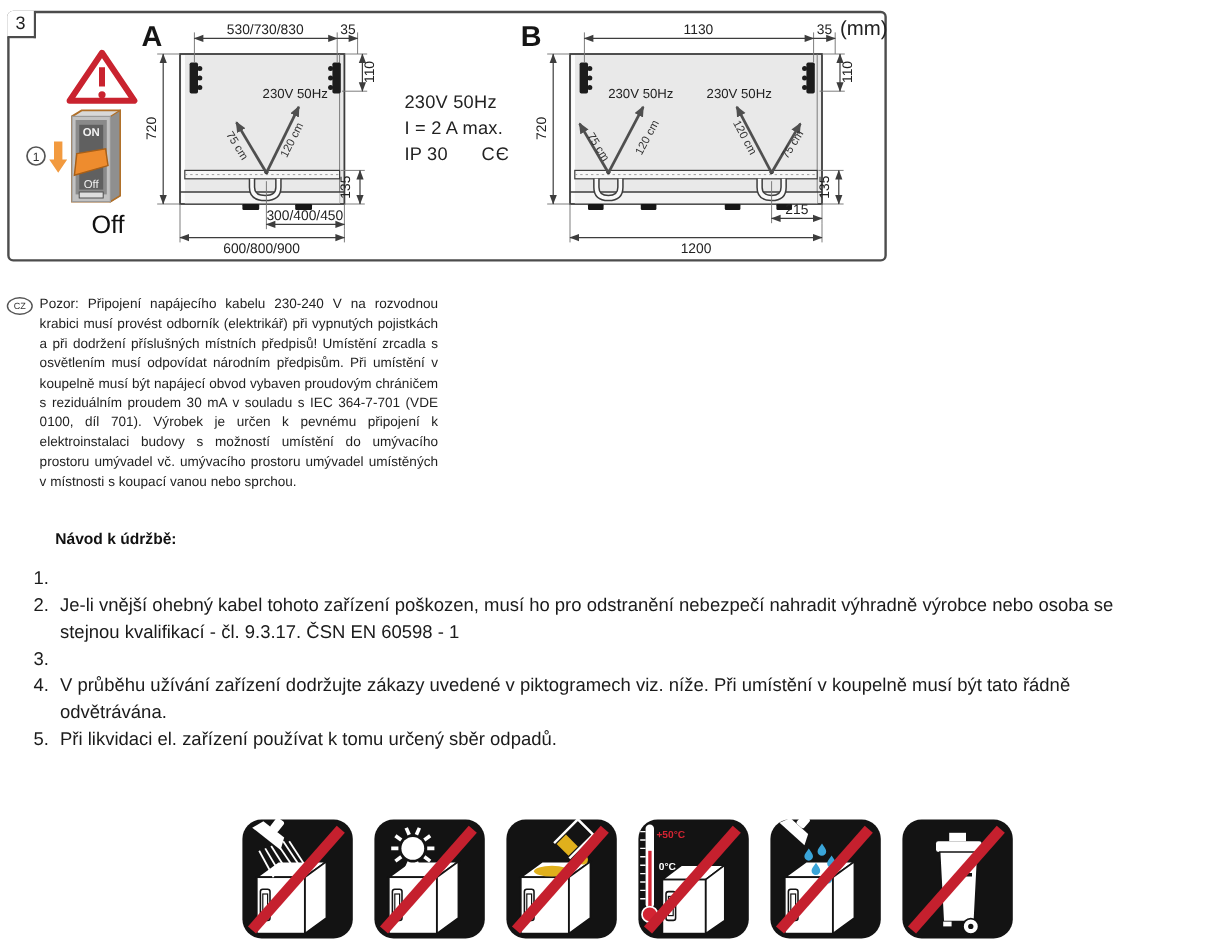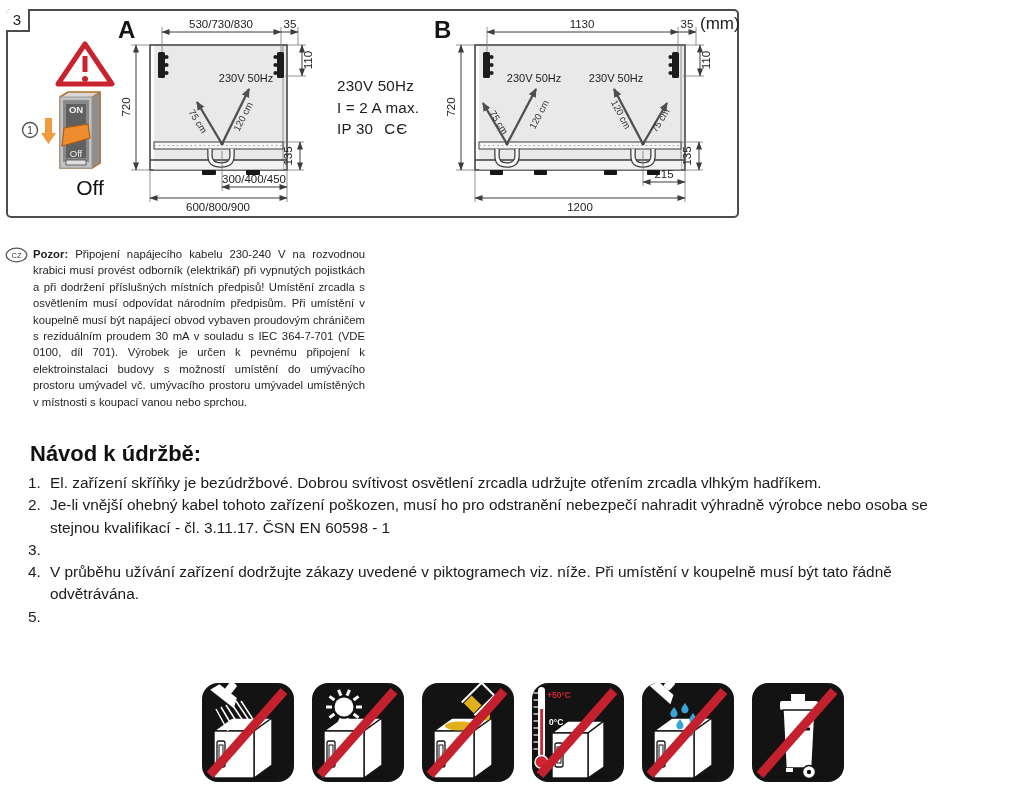--- a/index.html
+++ b/index.html
@@ -4,38 +4,38 @@
 <style>
   html,body{margin:0;padding:0;background:#fff}
   body{width:1020px;height:790px;position:relative;font-family:"Liberation Sans",sans-serif;color:#1a1a1a;overflow:hidden}
   .abs{position:absolute}
   
   .topbox{position:absolute;left:6px;top:9px;width:729px;height:205px;border:2px solid #4c4c4c;border-radius:5px;background:#fff}
   .page-tab{position:absolute;left:-2px;top:-2px;width:22px;height:21px;border-right:2px solid #4c4c4c;border-bottom:2px solid #4c4c4c;border-top-left-radius:5px;background:#fff;display:flex;align-items:center;justify-content:center;font-size:15px;color:#222}
   .units{position:absolute;left:692px;top:3px;font-size:17px;color:#222}
   .offlabel{position:absolute;left:52px;top:165px;width:60px;text-align:center;font-size:21px;color:#111}
   .specs{position:absolute;left:329px;top:64px;font-size:15.2px;line-height:21.5px;color:#222;letter-spacing:.2px}
-  .specs .ce{margin-left:11px;letter-spacing:1px}
+  .specs .ce{margin-left:28px;letter-spacing:1px}
   
   svg text{font-family:"Liberation Sans",sans-serif}
   .dtx{font-size:11.5px;fill:#222}
   .ctx{font-size:9.5px;fill:#333}
   .pw{font-size:11px;fill:#222}
   .big{font-size:24px;font-weight:bold;fill:#151515}
   .mid{text-anchor:middle}
   .ln{stroke:#3d3d3d;stroke-width:1.3;fill:none}
   .dim{stroke:#3d3d3d;stroke-width:1;fill:none}
   .thin{stroke:#777;stroke-width:.8;fill:none}
   .cord{stroke:#4f4f4f;stroke-width:2.3;fill:none}
   
   .notice{position:absolute;left:5px;top:246px;width:360px;display:flex;gap:5px}
   .notice .txt{width:334px;text-align:justify;font-size:11.3px;line-height:16.4px;color:#1f1f1f}
-  .notice b{font-weight:bold}
+  .notice b{font-weight:normal}
   
-  .mtitle{position:absolute;left:30px;top:441px;font-size:22px;font-weight:bold;color:#111}
+  .mtitle{position:absolute;left:46px;top:441px;font-size:13px;font-weight:bold;color:#111}
   .mlist{position:absolute;left:28px;top:472px;width:940px;font-size:15.4px;line-height:22.3px;color:#1b1b1b}
   .mlist .row{display:flex}
   .mlist .num{flex:0 0 22px}
   
   .picto{position:absolute;top:681px;width:96px;height:103px}
 </style>
 </head>
 <body>
 
 <div class="topbox">
@@ -251,35 +251,35 @@
     <b>Pozor:</b>
     <span>Připojení napájecího kabelu 230-240 V na rozvodnou krabici musí provést odborník (elektrikář) při vypnutých pojistkách a při dodržení příslušných místních předpisů! Umístění zrcadla s osvětlením musí odpovídat národním předpisům. Při umístění v koupelně musí být napájecí obvod vybaven proudovým chráničem s reziduálním proudem 30 mA v souladu s IEC 364-7-701 (VDE 0100, díl 701). Výrobek je určen k pevnému připojení k elektroinstalaci budovy s možností umístění do umývacího prostoru umývadel vč. umývacího prostoru umývadel umístěných v místnosti s koupací vanou nebo sprchou.</span>
   </div>
 </div>
 
 <div class="mtitle">Návod k údržbě:</div>
 
 <div class="mlist">
   <div class="row">
     <span class="num">1.</span>
-    <span>El. zařízení skříňky je bezúdržbové. Dobrou svítivost osvětlení zrcadla udržujte otřením zrcadla vlhkým hadříkem.</span>
   </div>
   <div class="row">
     <span class="num">2.</span>
-    <span>Je-li vnější ohebný kabel tohoto zařízení poškozen, musí ho pro odstranění nebezpečí nahradit výhradně výrobce nebo osoba se stejnou kvalifikací - čl. 3.11.17. ČSN EN 60598 - 1</span>
+    <span>Je-li vnější ohebný kabel tohoto zařízení poškozen, musí ho pro odstranění nebezpečí nahradit výhradně výrobce nebo osoba se stejnou kvalifikací - čl. 9.3.17. ČSN EN 60598 - 1</span>
   </div>
   <div class="row">
     <span class="num">3.</span>
   </div>
   <div class="row">
     <span class="num">4.</span>
     <span>V průběhu užívání zařízení dodržujte zákazy uvedené v piktogramech viz. níže. Při umístění v koupelně musí být tato řádně odvětrávána.</span>
   </div>
   <div class="row">
     <span class="num">5.</span>
+    <span>Při likvidaci el. zařízení používat k tomu určený sběr odpadů.</span>
   </div>
 </div>
 
 <svg class="picto" style="left:200px" viewBox="0 0 96 103">
   <rect x="2" y="2" width="92" height="99" rx="16" fill="#131313"></rect>
   <g>
     <polygon points="14,50 54,50 72,37 32,37" fill="#fff" stroke="#131313" stroke-width="1.4"></polygon>
     <polygon points="54,50 72,37 72,84 54,97" fill="#fff" stroke="#131313" stroke-width="1.4"></polygon>
     <rect x="14" y="50" width="40" height="47" fill="#fff" stroke="#131313" stroke-width="1.4"></rect>
     <rect x="17" y="60" width="8" height="26" rx="2" fill="#fff" stroke="#131313" stroke-width="1.3"></rect>

